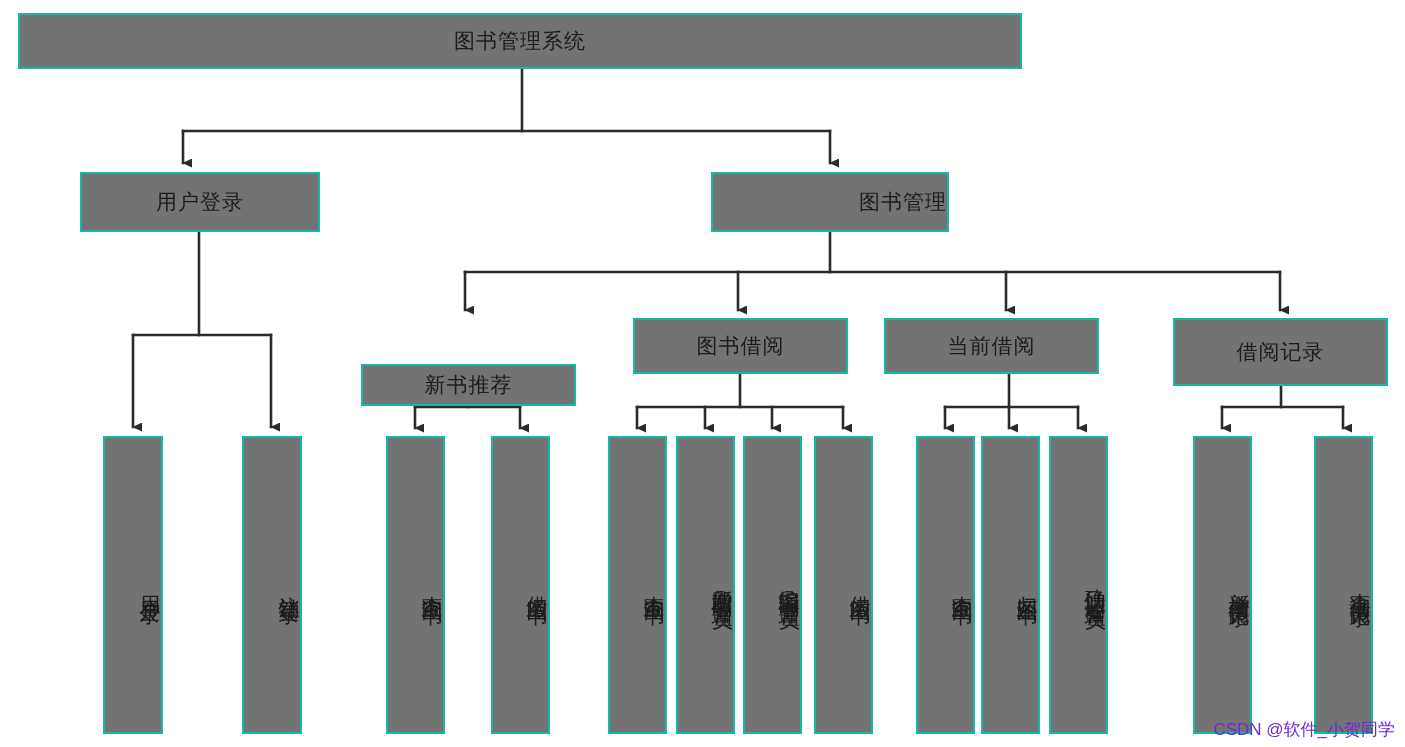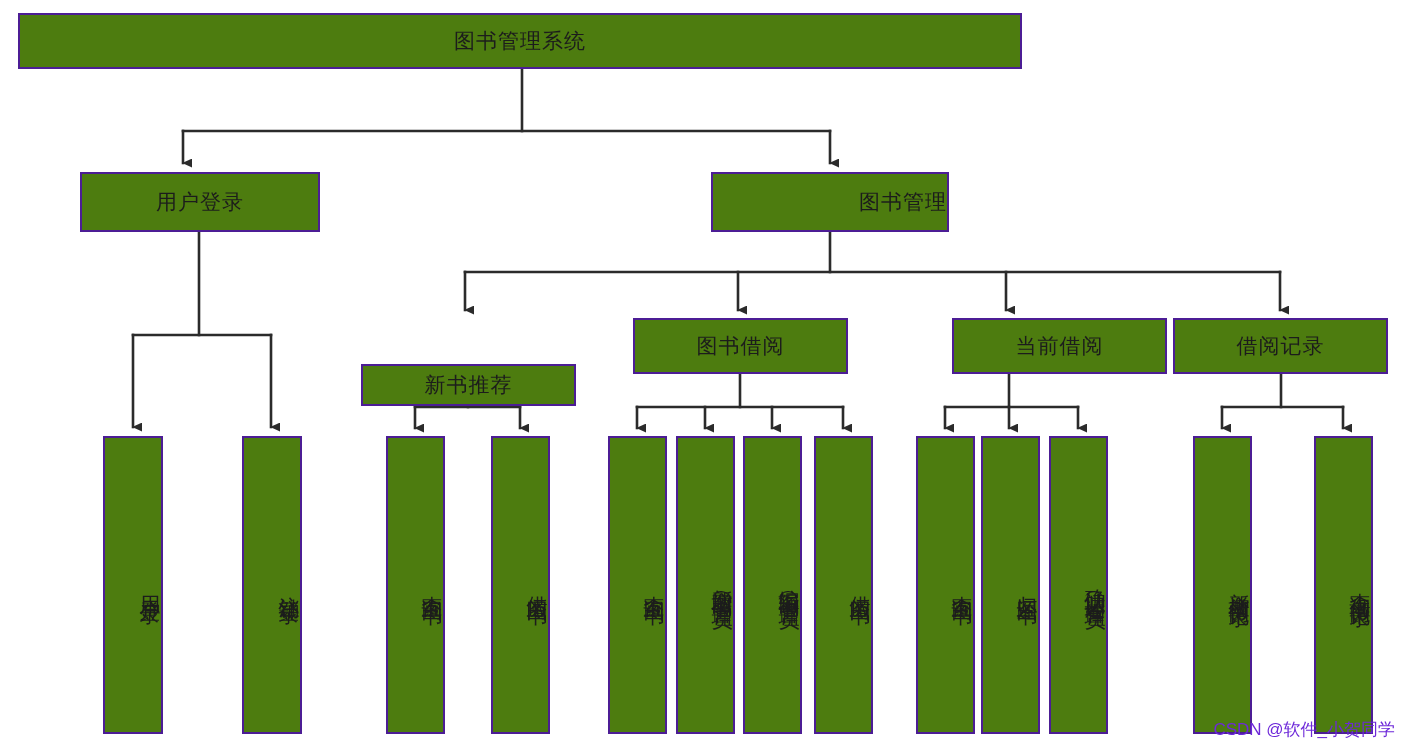--- a/index.html
+++ b/index.html
@@ -7,22 +7,22 @@
   body{
     width:1405px;height:747px;
     font-family:"Liberation Sans","DejaVu Sans",sans-serif;
     overflow:hidden;
   }
   #diagram-root{position:relative;width:1405px;height:747px;background:#fff;}
   svg#tree-svg{position:absolute;left:0;top:0;width:1405px;height:747px;}
   .node-box{
     position:absolute;
     box-sizing:border-box;
-    background:#4d7c0f;
-    border:2px solid #4c1d95;
+    background:#737373;
+    border:2px solid #14b8a6;
     display:flex;
     align-items:center;
     justify-content:center;
     color:#1c1c1c;
   }
   .node-box.horizontal{
     font-size:21px;
     letter-spacing:1px;
     line-height:1.1;
   }
@@ -112,24 +112,24 @@
   <div class="node-box horizontal" style="left:711px;top:172px;width:238px;height:60px;justify-content:flex-end;">
     <span class="node-label">图书管理</span>
   </div>
 
   <div class="node-box horizontal" style="left:361px;top:318px;width:215px;height:42px;margin-top:46px;">
     <span class="node-label">新书推荐</span>
   </div>
   <div class="node-box horizontal" style="left:633px;top:318px;width:215px;height:56px;">
     <span class="node-label">图书借阅</span>
   </div>
-  <div class="node-box horizontal" style="left:952px;top:318px;width:215px;height:56px;">
+  <div class="node-box horizontal" style="left:884px;top:318px;width:215px;height:56px;">
     <span class="node-label">当前借阅</span>
   </div>
-  <div class="node-box horizontal" style="left:1173px;top:318px;width:215px;height:56px;">
+  <div class="node-box horizontal" style="left:1173px;top:318px;width:215px;height:68px;">
     <span class="node-label">借阅记录</span>
   </div>
 
   <div class="node-box vertical" style="left:103px;top:436px;width:60px;height:298px;">
     <span class="node-label">用户登录</span>
   </div>
   <div class="node-box vertical" style="left:242px;top:436px;width:60px;height:298px;">
     <span class="node-label">注销登录</span>
   </div>
 

